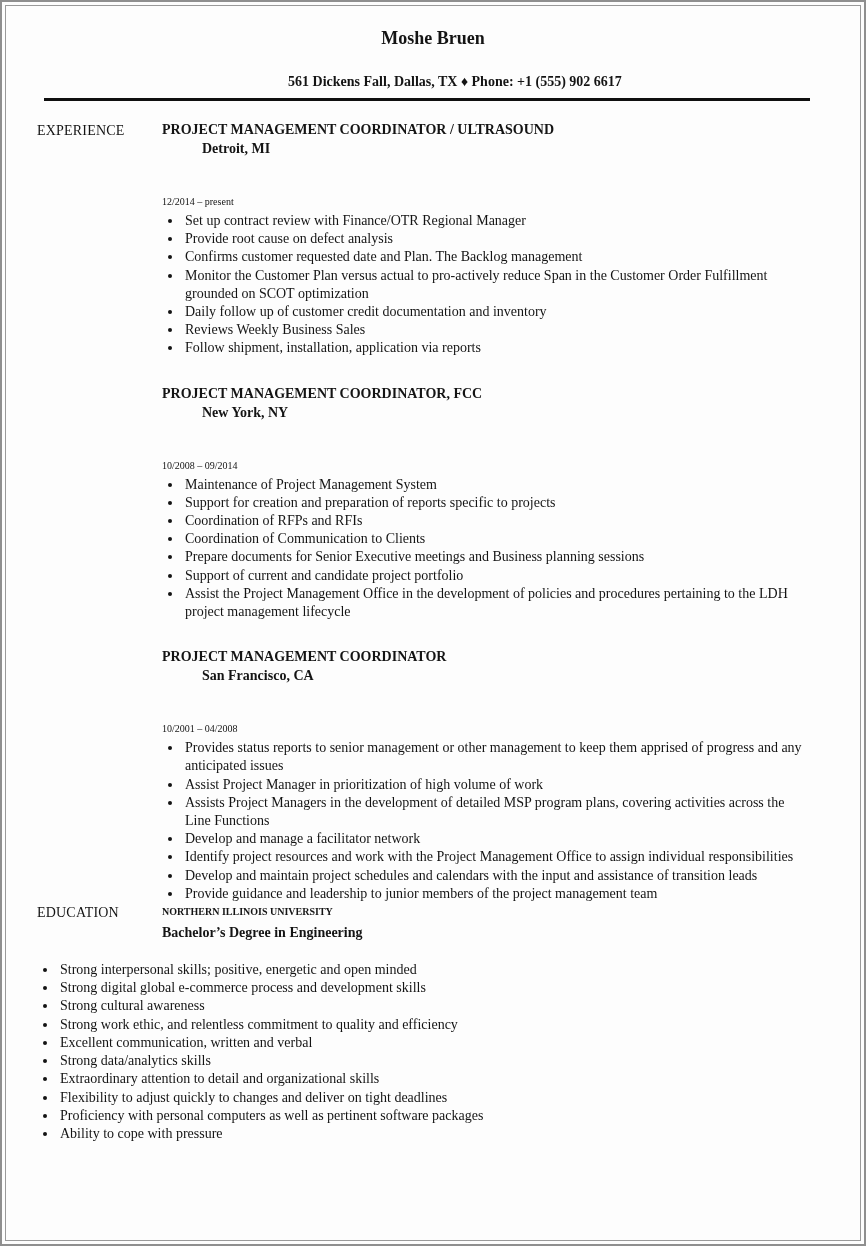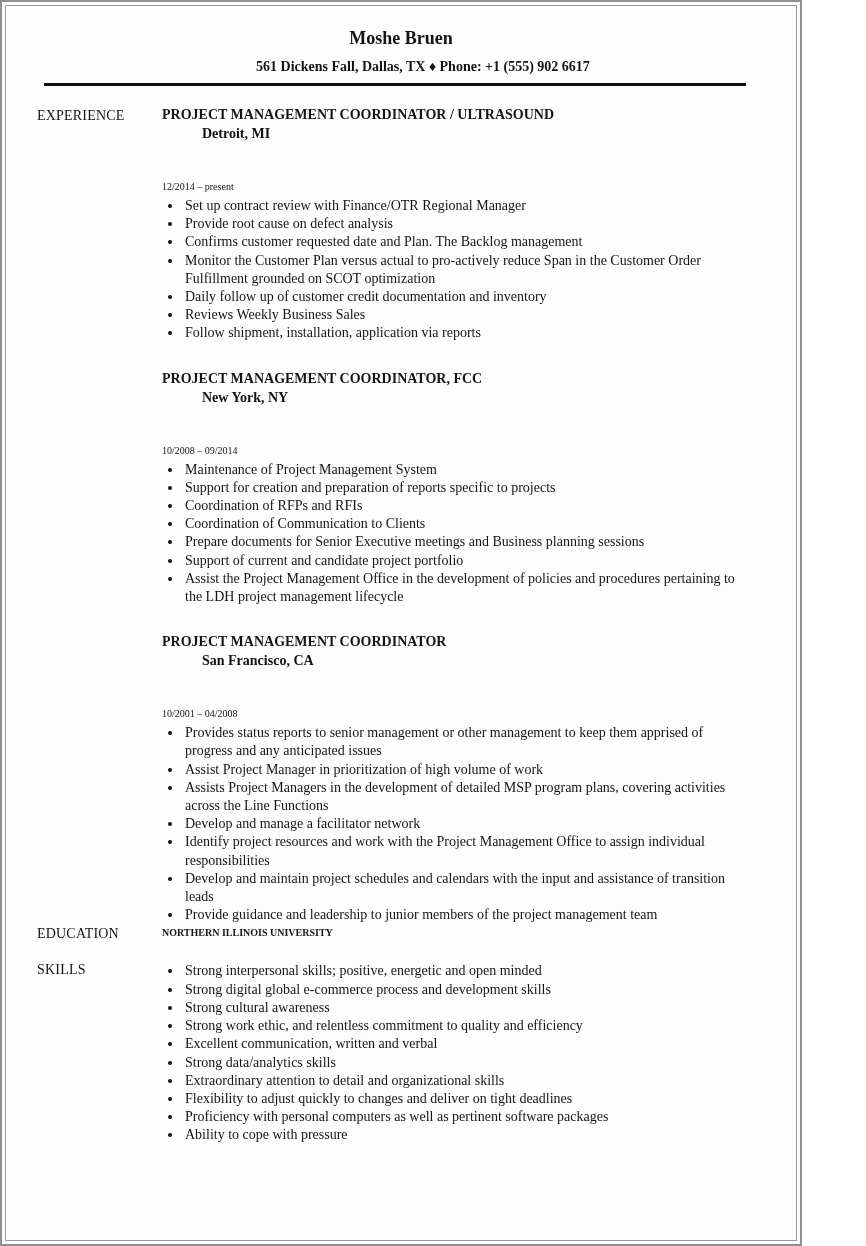--- a/index.html
+++ b/index.html
@@ -1,38 +1,38 @@
 <!DOCTYPE html>
 <html><head>
 <meta charset="utf-8">
 <style>
   * { margin: 0; padding: 0; box-sizing: border-box; }
   html, body { background: #ffffff; }
   .page {
     position: relative;
-    width: 802px;
+    width: 866px;
     height: 1246px;
     background: #fdfdfd;
     color: #141414;
     font-family: "Liberation Serif", "DejaVu Serif", serif;
     overflow: hidden;
   }
   .frame-outer {
     position: absolute; inset: 0;
     border: 2px solid #8f8f8f;
     pointer-events: none;
   }
   .frame-inner {
     position: absolute; inset: 5px;
     border: 1px solid #9a9a9a;
     pointer-events: none;
   }
   header { text-align: center; padding-top: 27px; }
   .name { font-size: 18px; font-weight: bold; line-height: 22px; }
-  .contact { font-size: 14px; font-weight: bold; margin-top: 9px; line-height: 17px; padding-left: 44px; }
+  .contact { font-size: 14px; font-weight: bold; margin-top: 24px; line-height: 17px; padding-left: 44px; }
   .rule {
     height: 3px;
     background: #101010;
     margin: 8px 56px 0 44px;
   }
   .row {
     display: flex;
     padding: 0 56px 0 37px;
   }
   .row.experience { margin-top: 20px; }
@@ -125,25 +125,25 @@
           </ul>
       </article>
 
     </div>
   </section>
 
   <section class="row education">
     <div class="label">EDUCATION</div>
     <div class="content">
       <div class="school">NORTHERN ILLINOIS UNIVERSITY</div>
+      <div class="degree">Bachelor’s Degree in Engineering</div>
     </div>
   </section>
 
   <section class="row skills">
-    <div class="label">SKILLS</div>
     <div class="content">
       <ul class="bullets">
           <li>Strong interpersonal skills; positive, energetic and open minded</li>
           <li>Strong digital global e-commerce process and development skills</li>
           <li>Strong cultural awareness</li>
           <li>Strong work ethic, and relentless commitment to quality and efficiency</li>
           <li>Excellent communication, written and verbal</li>
           <li>Strong data/analytics skills</li>
           <li>Extraordinary attention to detail and organizational skills</li>
           <li>Flexibility to adjust quickly to changes and deliver on tight deadlines</li>

